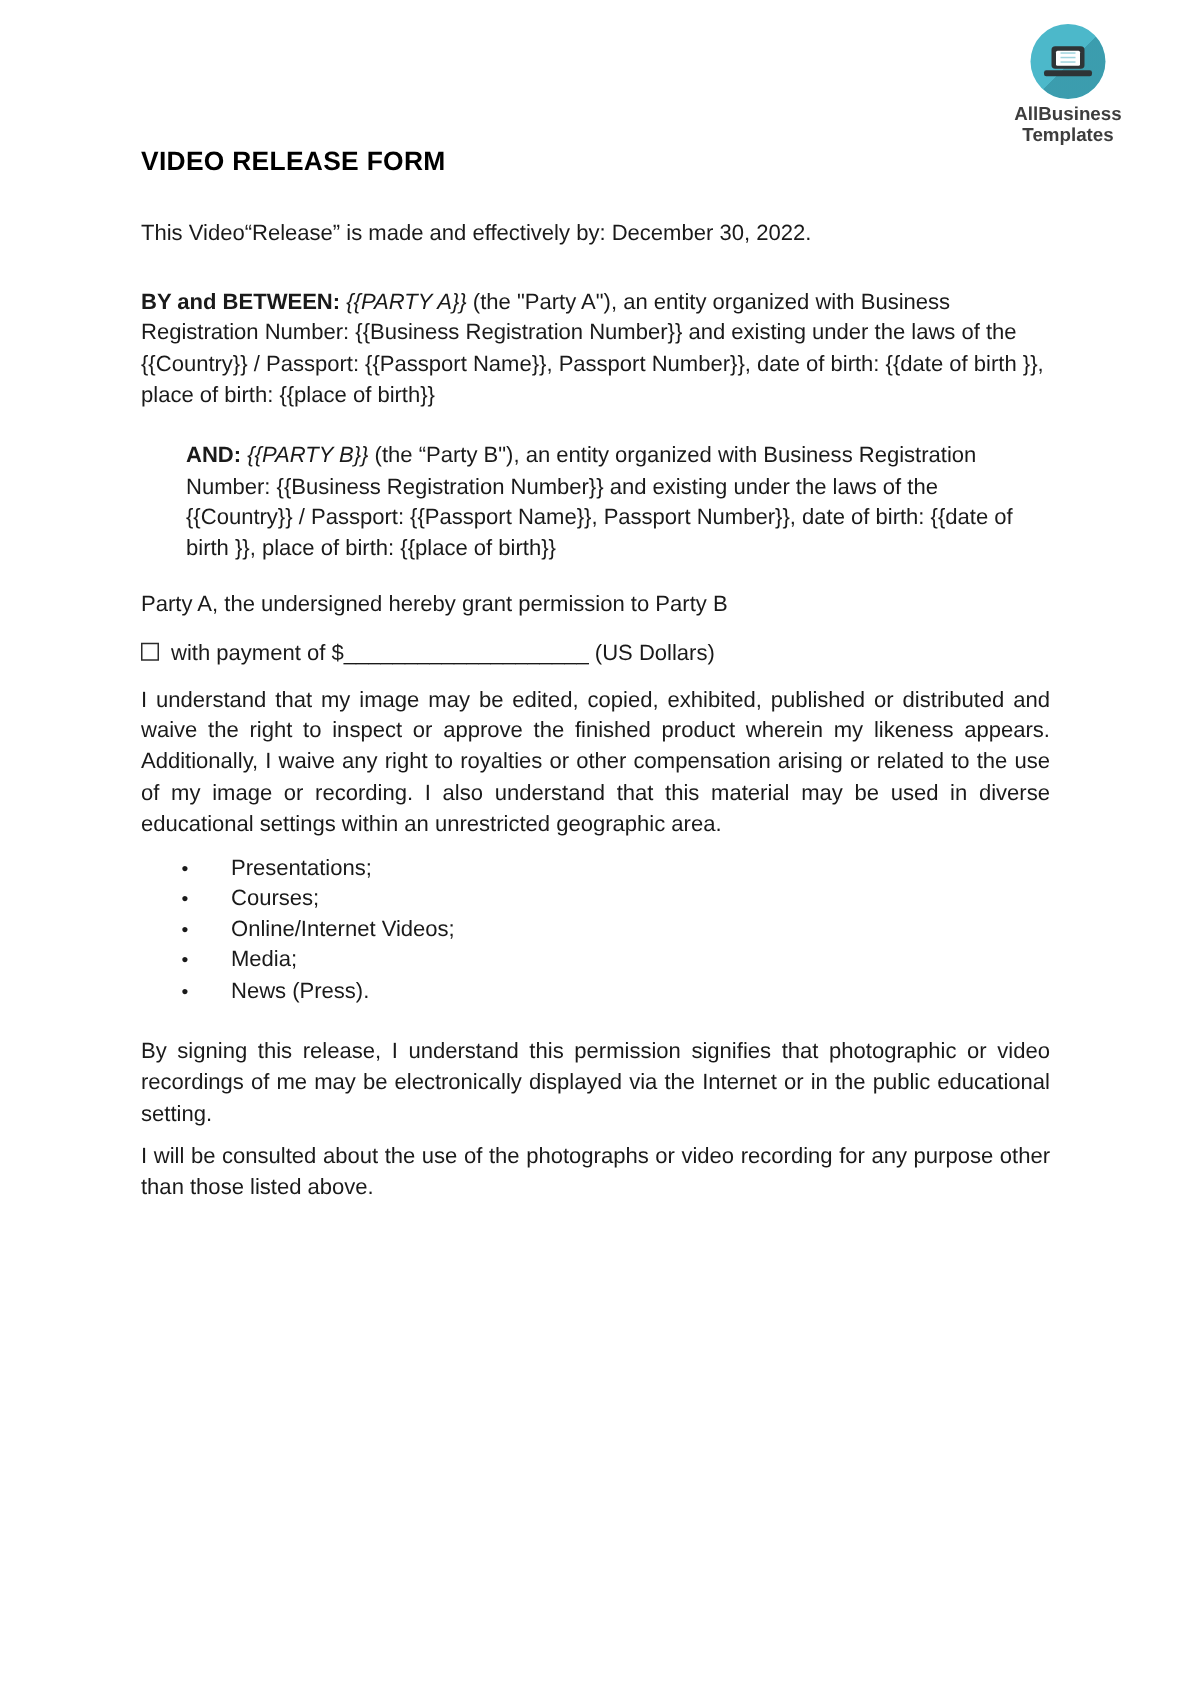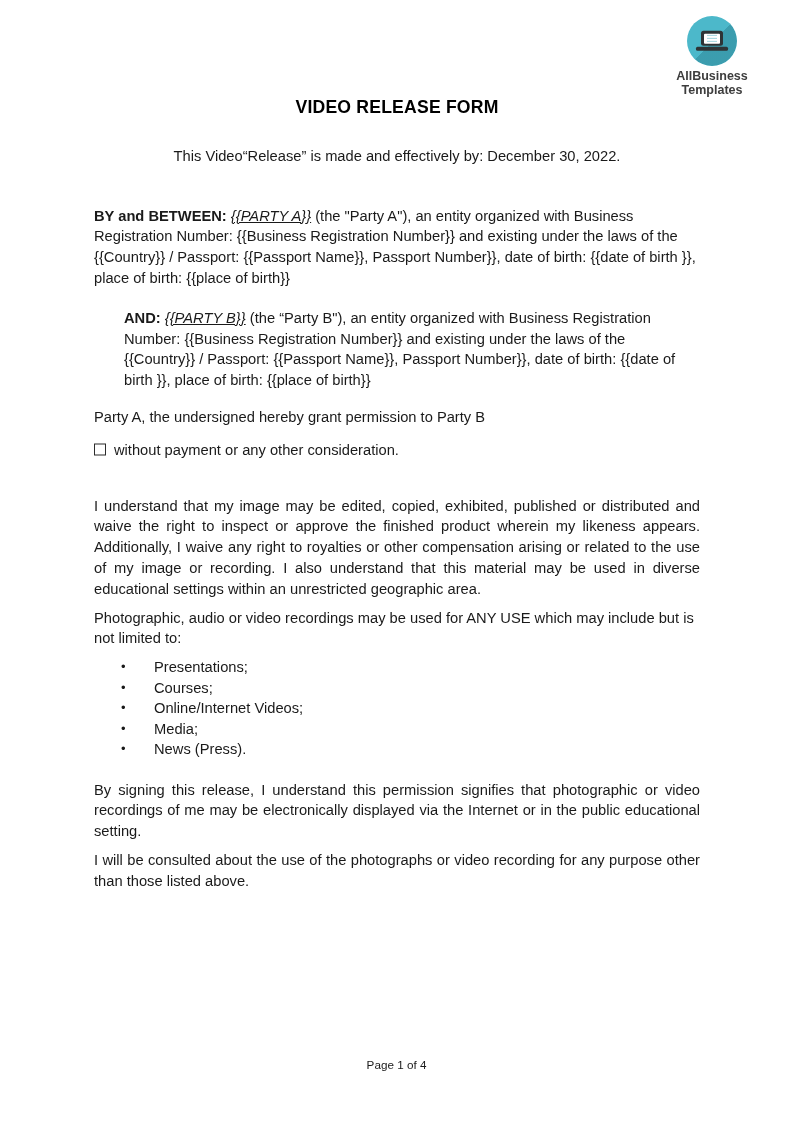--- a/index.html
+++ b/index.html
@@ -44,35 +44,35 @@
     margin-top: 3px; font-size: 12.5px; line-height: 14px; font-weight: 700; color: #3d3d3d;
   }
 
   
   .content {
     position: absolute; top: 0; left: 94px; width: 606px;
     font-size: 14.7px; line-height: 20.8px;
   }
   .doc-title {
     margin: 97px 0 28px 0;
-    text-align: center;
+    text-align: left;
     font-size: 17.6px; font-weight: 700; color: #000000;
     letter-spacing: 0.2px;
   }
   p { margin: 0 0 8px 0; }
   p.justify { text-align: justify; }
-  .mb-lg   { margin-bottom: 39px; text-align: center; }
+  .mb-lg   { margin-bottom: 25px; }
   .mb-19   { margin-bottom: 19px; }
   .mb-16   { margin-bottom: 16px; margin-left: 30px; }
   .mb-20   { margin-bottom: 12px; }
   .mb-9    { margin-bottom: 9px; }
   .mb-10   { margin-bottom: 10px; }
   .mb-35   { margin-bottom: 35px; }
   .bold   { font-weight: 700; }
-  .italic { font-style: italic; text-decoration: underline; }
+  .italic { font-style: italic; }
 
   .checkbox {
     display: inline-block;
     width: 10px; height: 10px;
     border: 1.3px solid #2b2b2b;
     margin-right: 8px;
     transform: translateY(0.5px);
   }
 
   ul.bullet-list { list-style: none; margin: 0 0 20px 0; padding: 0; }
@@ -118,38 +118,36 @@
 
     <p class="mb-lg">This Video“Release” is made and effectively by:  December 30, 2022.</p>
 
     <p class="mb-19"><span class="bold">BY and BETWEEN: </span><span class="italic">{{PARTY A}}</span><span> (the "Party A"), an entity organized with Business Registration Number: {{Business Registration Number}} and existing under the laws of the {{Country}} / Passport: {{Passport Name}}, Passport Number}}, date of birth: {{date of birth }}, place of birth: {{place of birth}}</span></p>
 
     <p class="mb-16"><span class="bold">AND: </span><span class="italic">{{PARTY B}}</span><span> (the “Party B"), an entity organized with Business Registration Number: {{Business Registration Number}} and existing under the laws of the {{Country}} / Passport: {{Passport Name}}, Passport Number}}, date of birth: {{date of birth }}, place of birth: {{place of birth}}</span></p>
 
     <p class="mb-20">Party A, the undersigned hereby grant permission  to Party B</p>
 
 
+    <p class="mb-10"><span class="checkbox"></span><span>with payment of $____________________ (US Dollars)</span></p>
 
-    <p class="mb-35"><span class="checkbox"></span><span>without payment or any other consideration.</span></p>
 
     <p class="justify">I understand that my image may be edited, copied, exhibited, published or distributed and waive the right to inspect or approve the finished product wherein my likeness appears. Additionally, I waive any right to royalties or other compensation arising or related to the use of my image or recording. I also understand that this material may be used in diverse educational settings within an unrestricted geographic area.</p>
 
-    <p>Photographic, audio or video recordings may be used for ANY USE which may include but is not limited to:</p>
 
     <ul class="bullet-list">
       <li><span class="bullet-dot">•</span><span>Presentations;</span></li>
       <li><span class="bullet-dot">•</span><span>Courses;</span></li>
       <li><span class="bullet-dot">•</span><span>Online/Internet Videos;</span></li>
       <li><span class="bullet-dot">•</span><span>Media;</span></li>
       <li><span class="bullet-dot">•</span><span>News (Press).</span></li>
     </ul>
 
     <p class="justify">By signing this release, I understand this permission signifies that photographic or video recordings of me may be electronically displayed via the Internet or in the public educational setting.</p>
 
     <p class="justify">I will be consulted about the use of the photographs or video recording for any purpose other than those listed above.</p>
 
 
 
   </div>
 
-  <div class="footer">Page 1 of 4</div>
 
 </div>
 
 </body></html>

